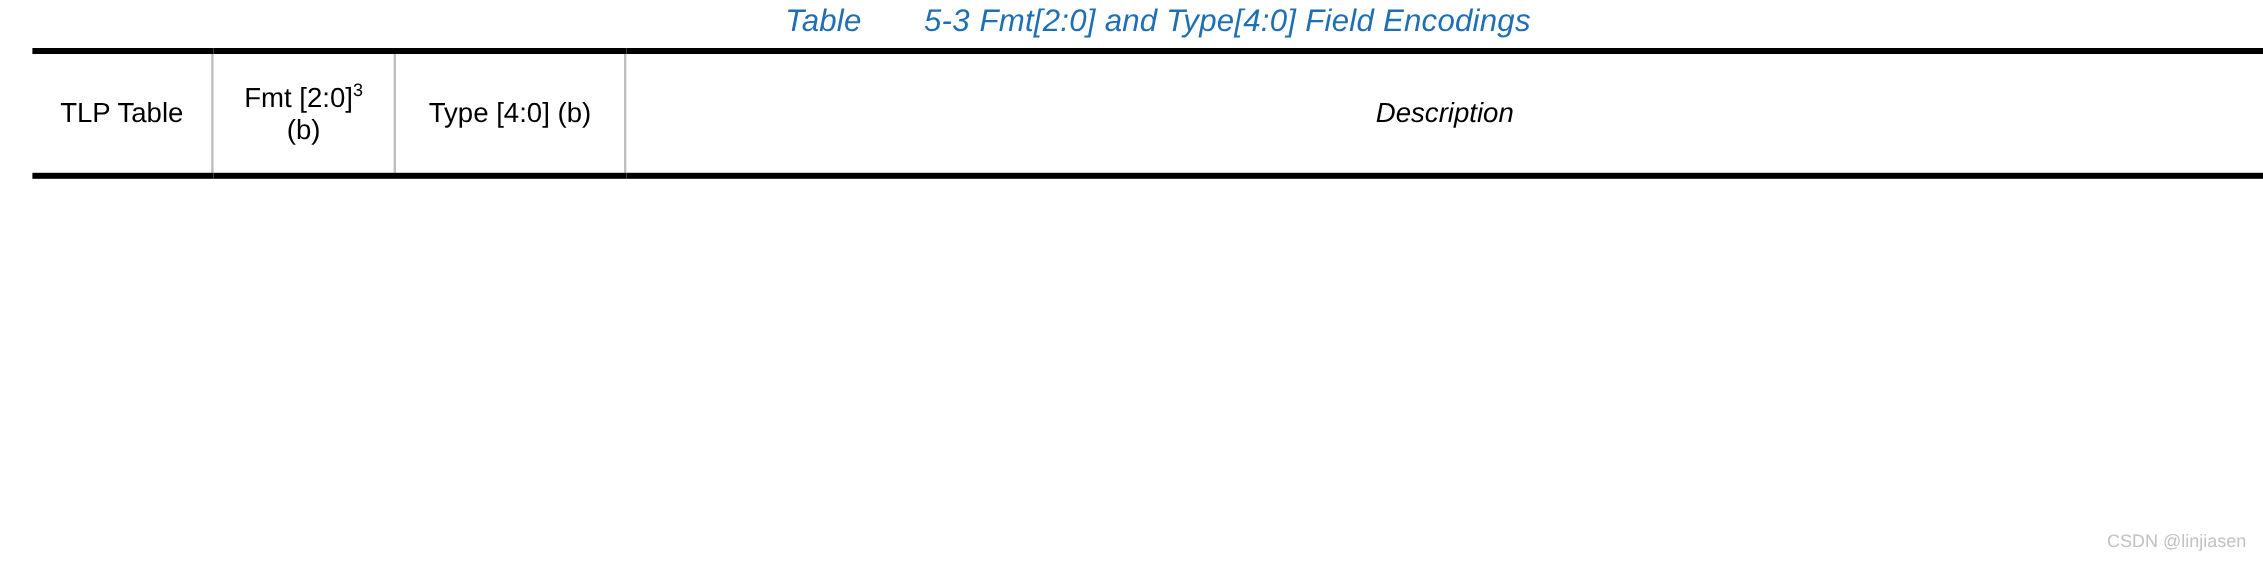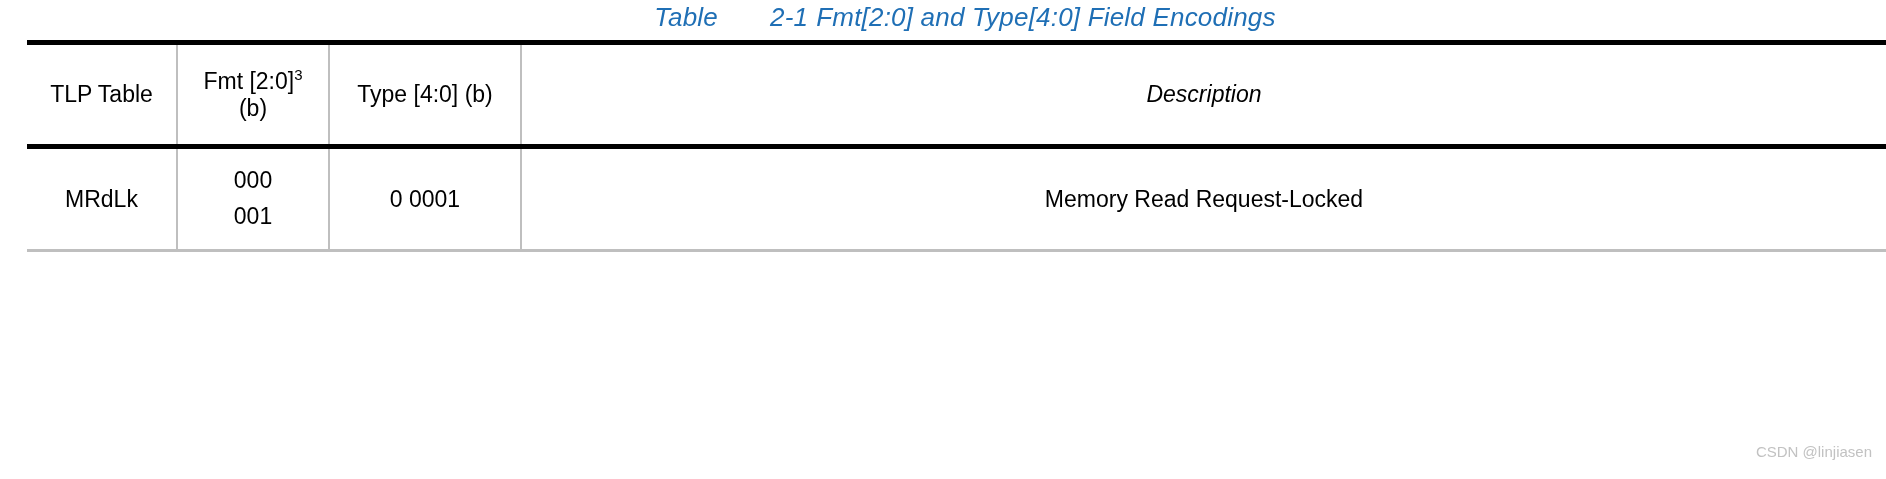--- a/index.html
+++ b/index.html
@@ -114,21 +114,21 @@
     white-space: nowrap;
     text-align: right;
   }
 </style>
 </head>
 <body>
 
 <div class="page">
 
   <div class="caption">
-    <span class="cap-lead">Table</span><span class="cap-lead">2-1</span><span>Fmt[2:0] and Type[4:0] Field Encodings</span>
+    <span class="cap-lead">Table</span><span class="cap-lead">5-3</span><span>Fmt[2:0] and Type[4:0] Field Encodings</span>
   </div>
 
   <div class="table-wrap">
     <table class="tlp">
       <colgroup>
         <col class="c-tlp">
         <col class="c-fmt">
         <col class="c-type">
         <col class="c-desc">
       </colgroup>
@@ -137,30 +137,19 @@
           <th class="first">TLP Table</th>
           <th>
             <span>Fmt [2:0]</span><span class="hdr-sup">3</span>
             <span class="hdr-line2">(b)</span>
           </th>
           <th>Type [4:0] (b)</th>
           <th class="last">Description</th>
         </tr>
       </thead>
       <tbody>
-        <tr>
-          <td class="first">MRdLk</td>
-          <td>
-            <div class="bits">
-              <span>000</span>
-              <span>001</span>
-            </div>
-          </td>
-          <td>0 0001</td>
-          <td class="last desc-cell">Memory Read Request-Locked</td>
-        </tr>
       </tbody>
     </table>
   </div>
 
   <div class="watermark">CSDN @linjiasen</div>
 
 </div>
 
 </body></html>

